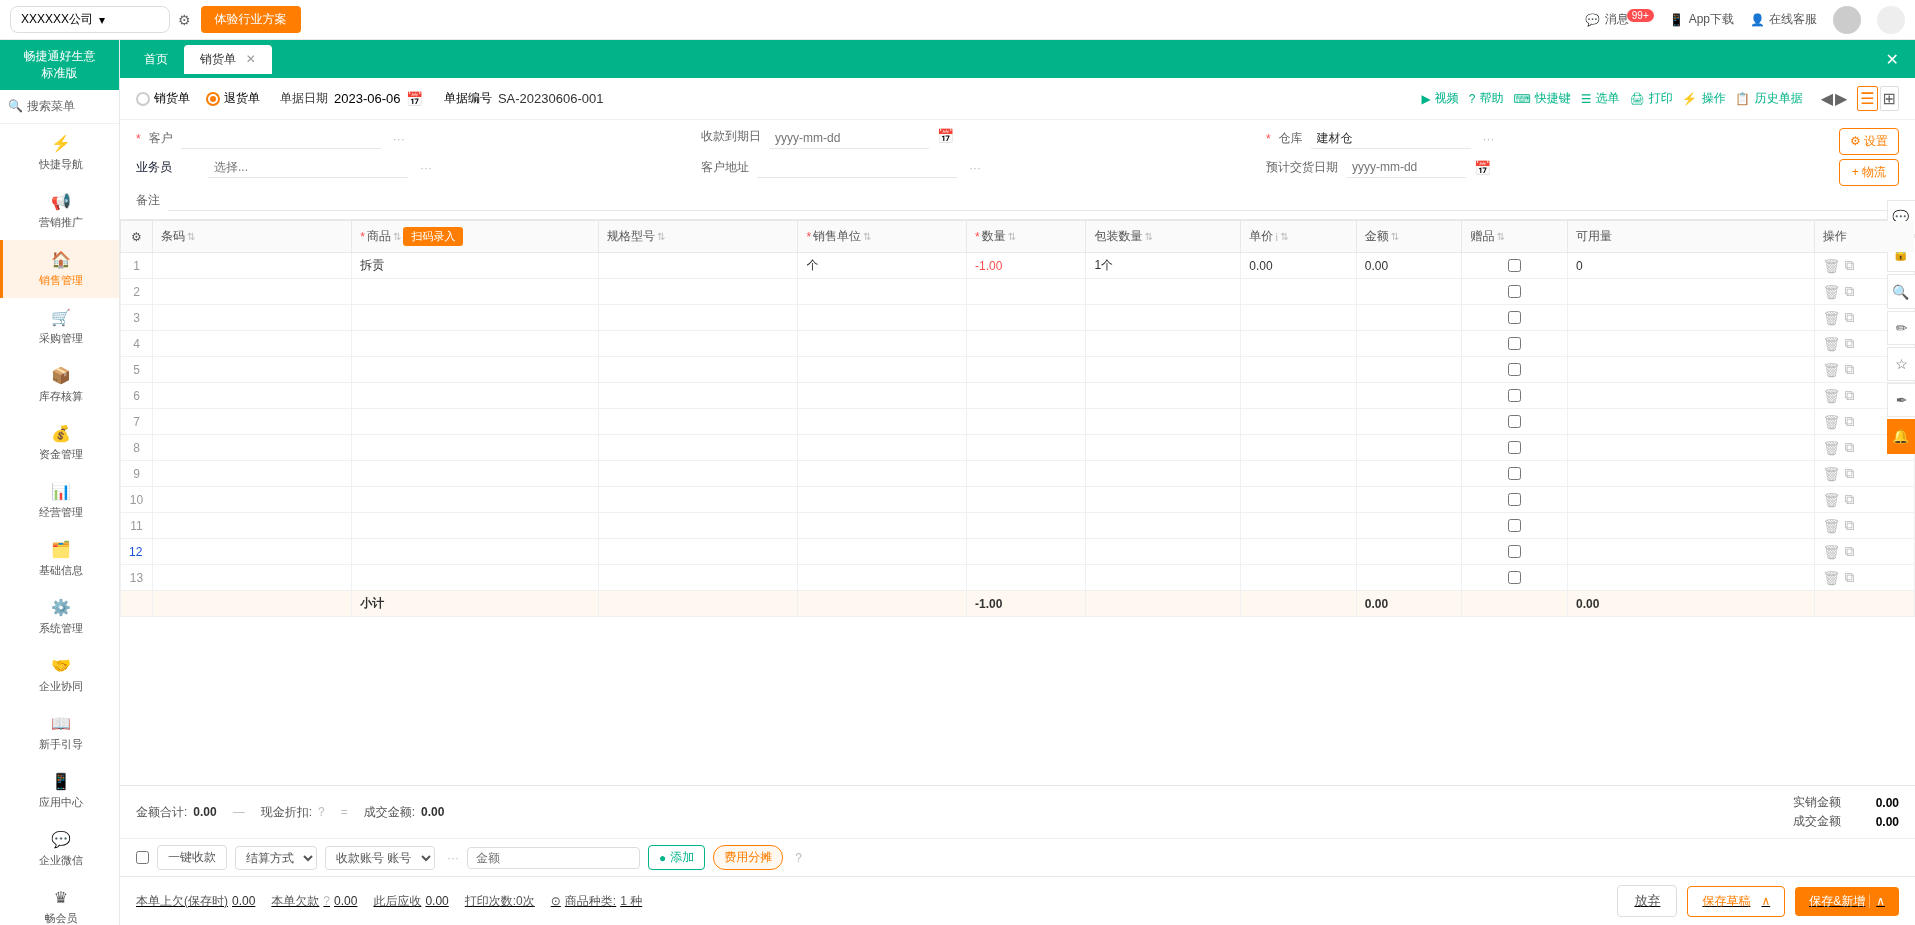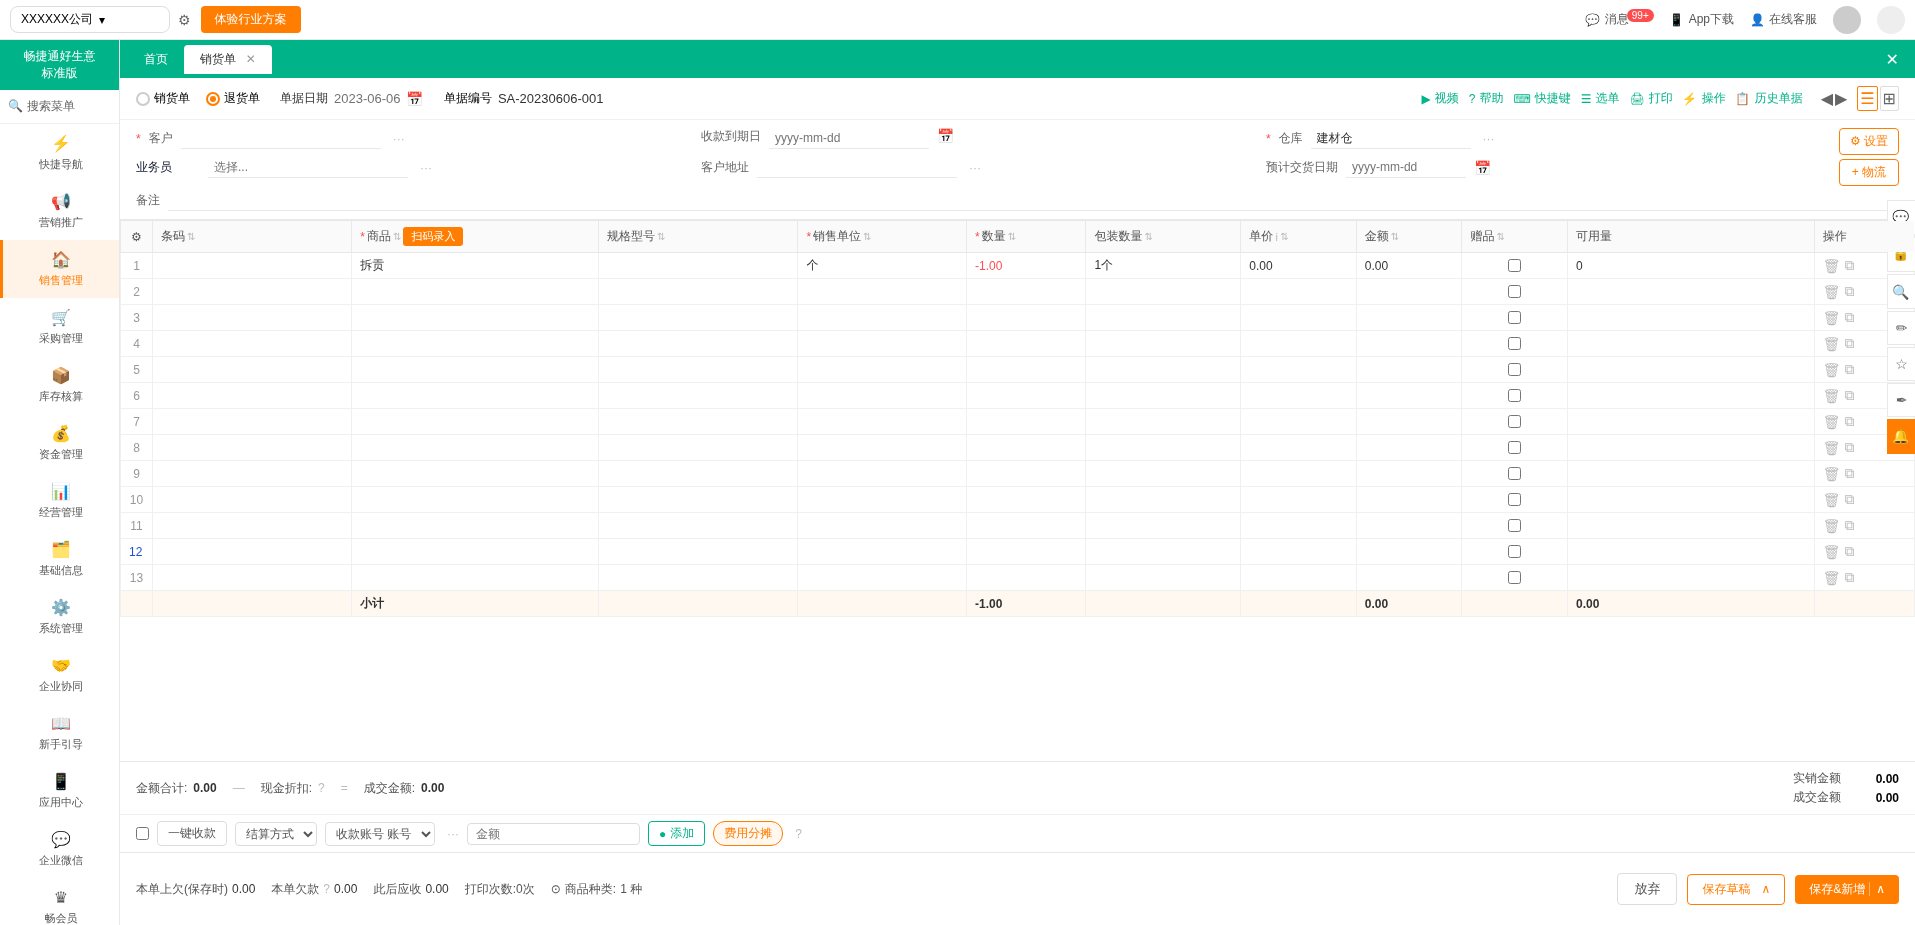--- a/index.html
+++ b/index.html
@@ -78,21 +78,21 @@
     .form-header {
       display: flex; align-items: center; padding: 8px 16px;
       border-bottom: 1px solid #f0f0f0; gap: 20px;
     }
     .radio-group { display: flex; align-items: center; gap: 16px; }
     .radio-item { display: flex; align-items: center; gap: 4px; cursor: pointer; }
     .radio-dot { width: 14px; height: 14px; border-radius: 50%; border: 2px solid #ccc; display: flex; align-items: center; justify-content: center; }
     .radio-dot.checked { border-color: #ff7d00; }
     .radio-dot.checked::after { content: ''; width: 6px; height: 6px; border-radius: 50%; background: #ff7d00; }
     .date-field { display: flex; align-items: center; gap: 6px; color: #333; }
-    .date-val { color: #737373; font-size: 13px; }
+    .date-val { color: #000000; font-size: 13px; }
     .doc-field { display: flex; align-items: center; gap: 6px; }
     .doc-val { color: #333; font-size: 13px; }
     .header-actions { margin-left: auto; display: flex; align-items: center; gap: 10px; }
     .header-action-btn { display: flex; align-items: center; gap: 4px; color: #666; cursor: pointer; font-size: 12px; }
     .header-action-btn span { color: #00b388; }
     .required { color: #ff4d4f; }
     .form-input {
       flex: 1; border: none; border-bottom: 1px solid #e8e8e8;
       padding: 3px 6px; color: #333; background: transparent; outline: none;
       font-size: 12px;
@@ -141,22 +141,22 @@
     }
     .one-click-btn { border: 1px solid #ddd; background: #fff; color: #555; border-radius: 4px; padding: 3px 10px; cursor: pointer; font-size: 12px; }
     .select-field { border: 1px solid #ddd; border-radius: 4px; padding: 3px 6px; background: #fff; color: #555; font-size: 12px; }
     .text-input { border: 1px solid #ddd; border-radius: 4px; padding: 3px 8px; font-size: 12px; }
     .add-btn { border: 1px solid #00b388; color: #00b388; background: #fff; border-radius: 4px; padding: 3px 10px; cursor: pointer; font-size: 12px; display: flex; align-items: center; gap: 4px; }
     .expense-btn { border: 1px solid #ff7d00; color: #ff7d00; background: #fff8f0; border-radius: 12px; padding: 3px 10px; cursor: pointer; font-size: 12px; }
 
     
     .footer-bar {
       background: #fff; border-top: 1px solid #e8e8e8;
-      display: flex; align-items: center; padding: 20px 16px;
-      flex-shrink: 0; gap: 12px;
+      display: flex; align-items: center; padding: 8px 16px;
+      flex-shrink: 0; gap: 12px; text-decoration: underline;
     }
     .footer-info { display: flex; align-items: center; gap: 16px; color: #555; flex: 1; }
     .footer-info-item { display: flex; align-items: center; gap: 4px; }
     .footer-info-val { color: #333; }
     .footer-btns { display: flex; gap: 10px; align-items: center; }
     .btn-discard { border: 1px solid #ddd; background: #fff; color: #555; border-radius: 4px; padding: 6px 16px; cursor: pointer; font-size: 13px; }
     .btn-save-draft { border: 1px solid #ff7d00; color: #ff7d00; background: #fff; border-radius: 4px; padding: 6px 14px; cursor: pointer; font-size: 13px; display: flex; align-items: center; gap: 4px; }
     .btn-save-new { background: #ff7d00; color: #fff; border: none; border-radius: 4px; padding: 6px 14px; cursor: pointer; font-size: 13px; display: flex; align-items: center; gap: 4px; }
     .btn-arrow { border-left: 1px solid rgba(255,255,255,0.4); padding-left: 6px; cursor: pointer; }
 

